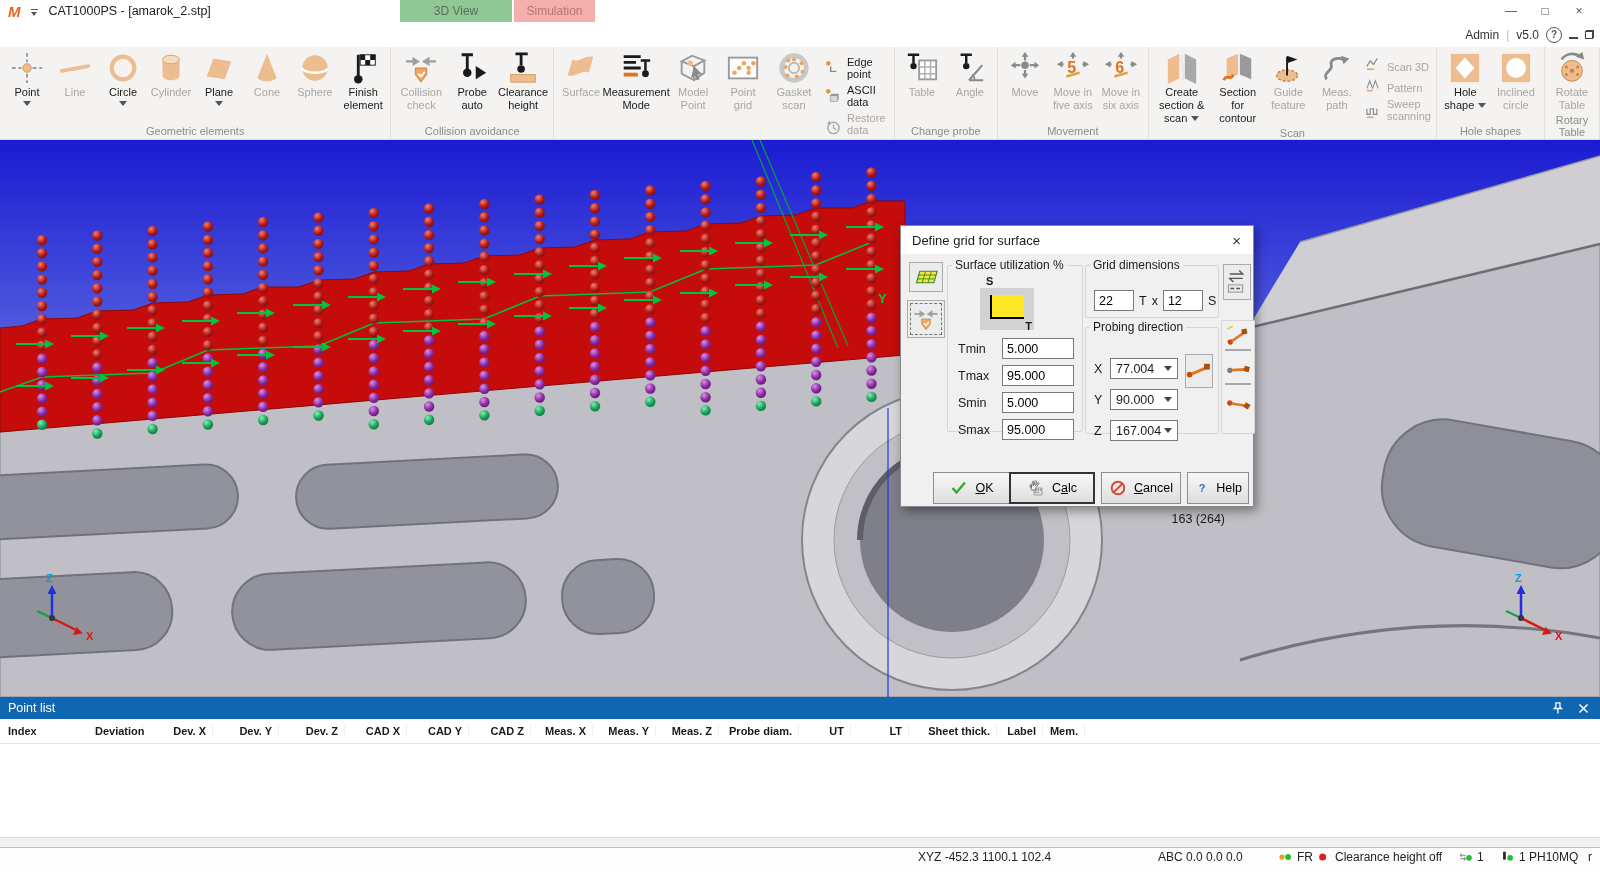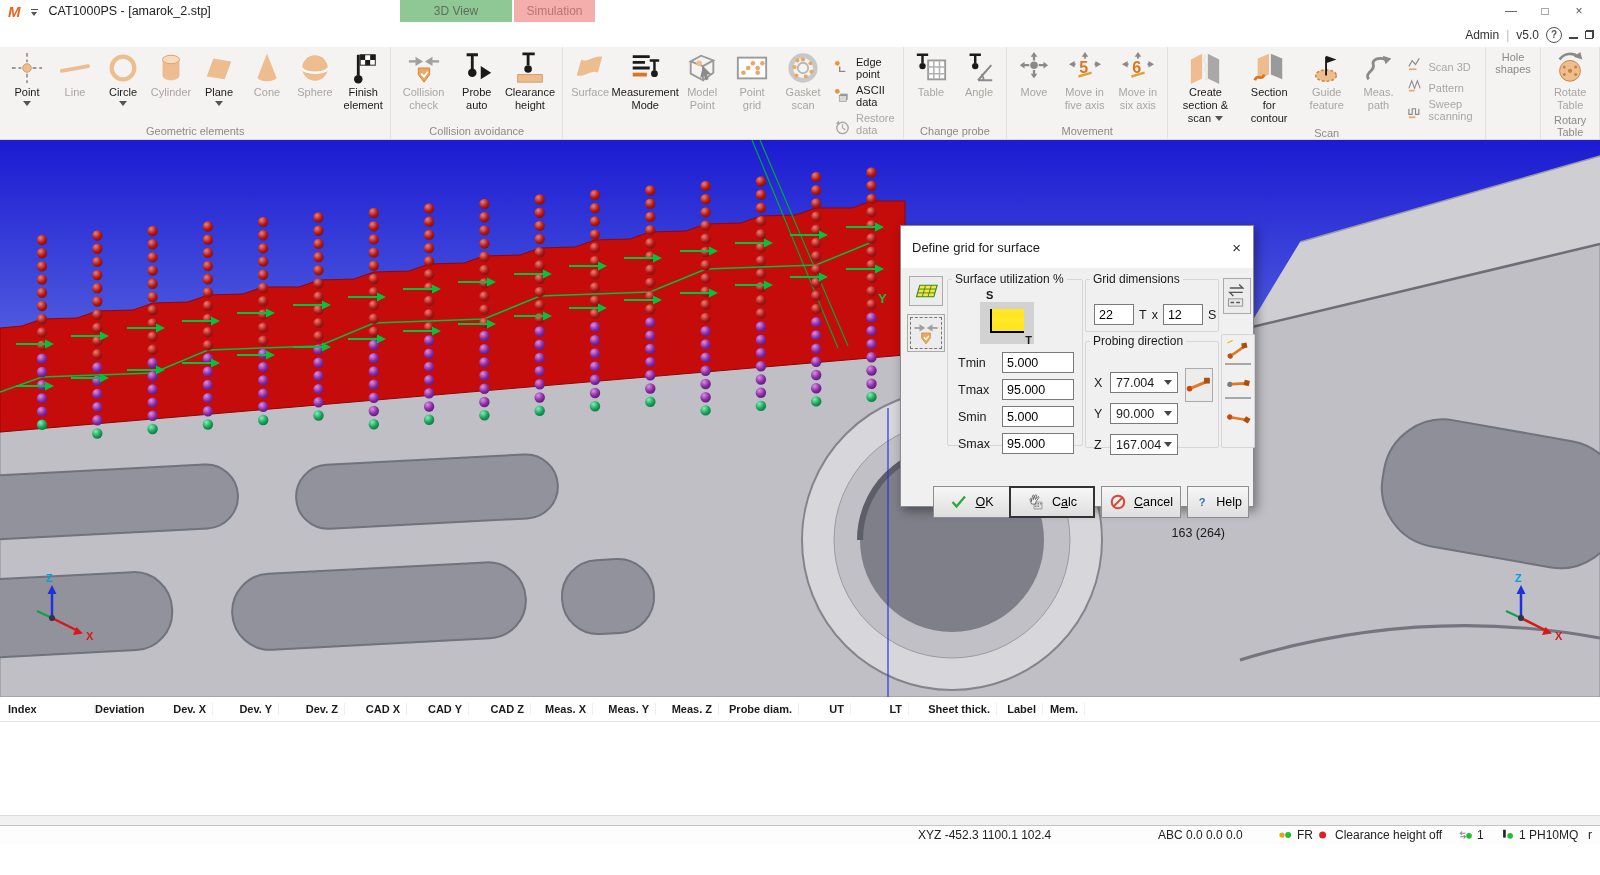--- a/index.html
+++ b/index.html
@@ -49,21 +49,21 @@
   .rsitem{display:flex;align-items:center;gap:5px;margin:2px 0;font-size:11px;color:#1a1a1a;}
   .rsitem.dis{color:#a9a6a2;align-items:flex-end;}
   .rgrouplabel{text-align:center;font-size:11px;color:#8b8b87;padding:1px 2px 2px;}
 
   
   .viewport{position:absolute;top:140px;left:0;width:1600px;height:557px;}
 
   
   .dialog{position:absolute;left:900px;top:225px;width:354px;height:282px;background:#f0f0f0;
           border:1px solid #8a8a8a;box-shadow:3px 4px 10px rgba(0,0,0,.4);z-index:5;box-sizing:border-box;}
-  .dlg-title{height:42px;background:#fff;display:flex;align-items:center;font-size:13px;}
+  .dlg-title{height:28px;background:#fff;display:flex;align-items:center;font-size:13px;}
   .dlg-title span.t{margin-left:11px;}
   .dlg-close{margin-left:auto;margin-right:12px;font-size:15px;color:#333;}
   .dlg-body{position:relative;height:251px;}
   .dlg-tool{position:absolute;background:#ececec;border:1px solid #ababab;display:flex;align-items:center;justify-content:center;padding:0;}
   .dlg-tool svg{width:26px;height:26px;}
   .dlg-tool.dashed{outline:1px dashed #777;outline-offset:-4px;}
   .gb{position:absolute;border:1px solid #d6d6d6;border-radius:2px;margin:0;padding:0;background:#f0f0f0;}
   .gb legend{font-size:12px;padding:0 3px;margin-left:4px;}
   .frow{position:absolute;display:flex;align-items:center;font-size:12.5px;}
   .frow label{display:inline-block;}
@@ -501,20 +501,40 @@
                   <path d="M4 26h14" stroke="#e8a768" stroke-width="3.5"></path>
                 </svg>
               </span>
               <span data-name="ribbon-item-label">Sweep scanning</span>
             </div>
           </div>
         </div>
         <div class="rgrouplabel" data-name="ribbon-group-label">Scan</div>
       </div>
       <div class="rgroup" data-name="ribbon-group-hole-shapes">
+        <div class="ritems">
+          <div class="ritem" data-name="ribbon-item-hole-shape">
+            <span class="icn" data-name="hole-shape-icon">
+              <svg viewBox="0 0 36 36">
+                <rect x="3" y="3" width="30" height="30" fill="#edbd8f"></rect>
+                <path d="M18 7l10 11-10 11L8 18z" fill="#fff"></path>
+              </svg>
+            </span>
+            <span class="rlabel" data-name="ribbon-item-label">Hole shape<span class="tri inline" data-name="chevron-down-icon"></span></span>
+          </div>
+          <div class="ritem dis" data-name="ribbon-item-inclined-circle">
+            <span class="icn" data-name="inclined-circle-icon">
+              <svg viewBox="0 0 36 36">
+                <rect x="3" y="3" width="30" height="30" fill="#edbd8f"></rect>
+                <circle cx="18" cy="18" r="10.5" fill="#fff"></circle>
+              </svg>
+            </span>
+            <span class="rlabel" data-name="ribbon-item-label">Inclined circle</span>
+          </div>
+        </div>
         <div class="rgrouplabel" data-name="ribbon-group-label">Hole shapes</div>
       </div>
       <div class="rgroup" data-name="ribbon-group-rotary-table">
         <div class="ritems">
           <div class="ritem dis" data-name="ribbon-item-rotate-table">
             <span class="icn" data-name="rotate-table-icon">
               <svg viewBox="0 0 36 36">
                 <circle cx="18" cy="21" r="11" fill="#edbd8f" stroke="#c9833b"></circle>
                 <g fill="#c9833b">
                   <circle cx="18" cy="21" r="2.2"></circle>
@@ -1179,20 +1199,31 @@
               <text x="11" y="27" font-size="26" font-weight="bold" fill="#2a70c8">?</text>
             </svg>
             <span>Help</span>
           </button>
         </div>
       <div class="dlg-count" data-name="grid-point-count">163 (264)</div>
     </div>
   </div>
 
   <div class="pointlist" data-name="point-list-panel">
+    <div class="pl-title" data-name="point-list-titlebar">
+      <span class="t" data-name="point-list-title">Point list</span>
+      <span class="pl-icons">
+        <svg viewBox="0 0 16 16" data-name="pin-icon">
+            <path d="M6 1h5v5l2 2H4l2-2zM8.5 8v6" stroke="#fff" stroke-width="1.6" fill="none"></path>
+          </svg>
+        <svg viewBox="0 0 16 16" data-name="point-list-close-icon">
+            <path d="M3 3l10 10M13 3L3 13" stroke="#fff" stroke-width="1.8"></path>
+          </svg>
+      </span>
+    </div>
     <div class="pl-header" id="pl-header" data-name="point-list-header">
         <div class="plc first" data-name="column-header-index" style="width: 95px;">Index</div>
         <div class="plc" data-name="column-header-deviation" style="width: 48px;">Deviation</div>
         <div class="plc" data-name="column-header-dev-x" style="width: 70px;">Dev. X</div>
         <div class="plc" data-name="column-header-dev-y" style="width: 66px;">Dev. Y</div>
         <div class="plc" data-name="column-header-dev-z" style="width: 66px;">Dev. Z</div>
         <div class="plc" data-name="column-header-cad-x" style="width: 62px;">CAD X</div>
         <div class="plc" data-name="column-header-cad-y" style="width: 62px;">CAD Y</div>
         <div class="plc" data-name="column-header-cad-z" style="width: 62px;">CAD Z</div>
         <div class="plc" data-name="column-header-meas-x" style="width: 62px;">Meas. X</div>

